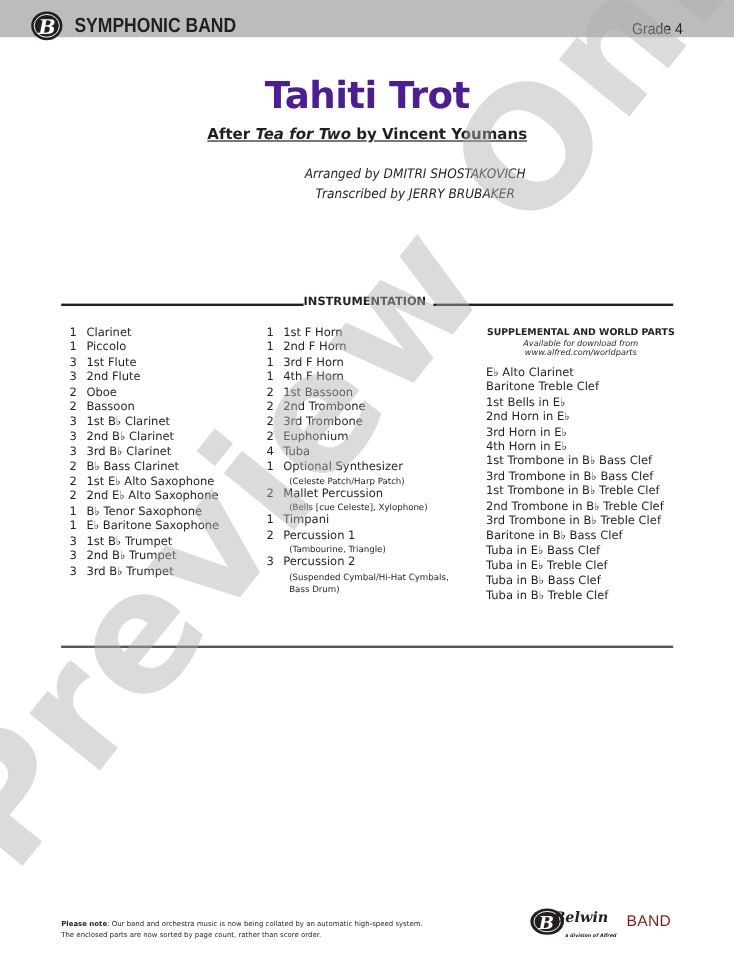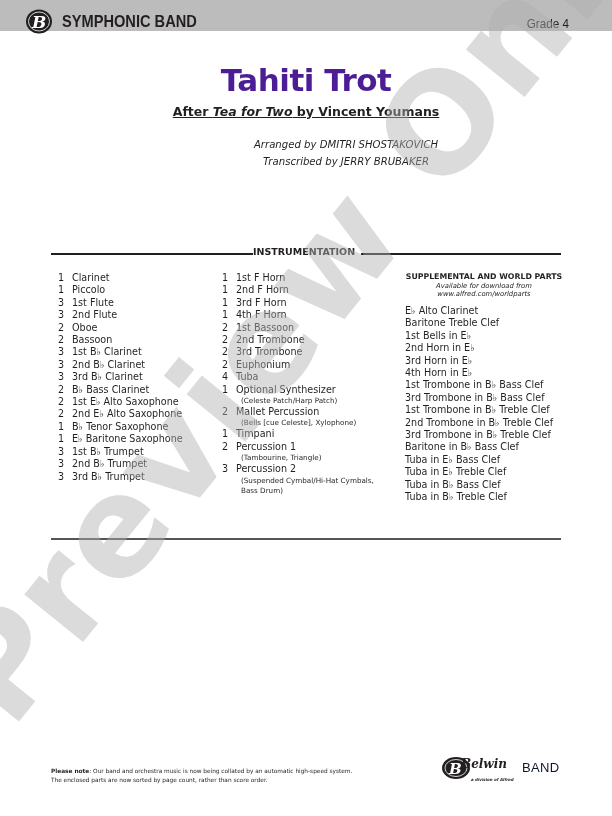--- a/index.html
+++ b/index.html
@@ -86,21 +86,21 @@
   .note b { font-weight: bold; }
   .belwin {
     position: absolute; left: 441px; top: 755px; width: 124px; height: 30px;
   }
   .belwin .word {
     position: absolute; left: 20px; top: 2px; font-family: "DejaVu Serif", serif;
     font-style: italic; font-weight: bold; font-size: 12px; color: #231f20;
   }
   .belwin .band {
     position: absolute; left: 81px; top: 5px; font-family: "Liberation Sans", sans-serif;
-    font-size: 13px; color: #0f172a; letter-spacing: 0.3px;
+    font-size: 13px; color: #7f1d1d; letter-spacing: 0.3px;
   }
   .belwin .div {
     position: absolute; left: 30px; top: 22px; font-size: 4px; font-style: italic; font-weight: bold;
     font-family: "DejaVu Sans", sans-serif; white-space: nowrap;
   }
   .watermark {
     position: absolute; left: 28px; top: 745px; transform-origin: left bottom;
     transform: translateY(-100%) rotate(-51deg);
     font-family: "DejaVu Sans", sans-serif; font-weight: bold; font-size: 138px;
     color: rgba(175,175,175,0.45); white-space: nowrap; line-height: 1; letter-spacing: 2px;

